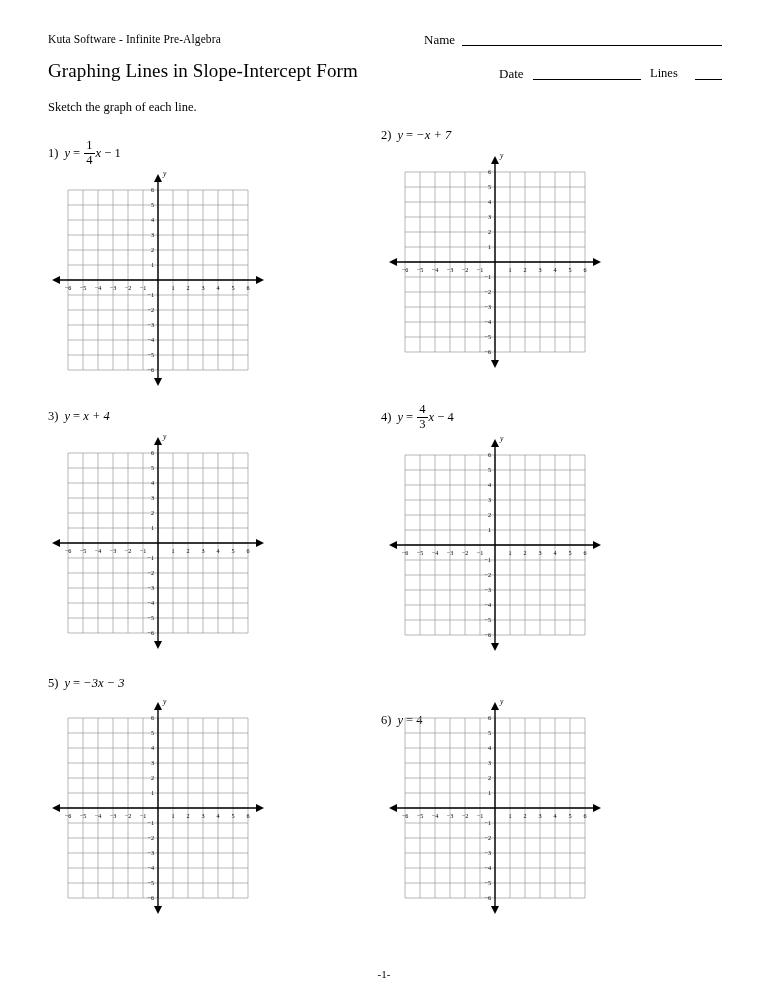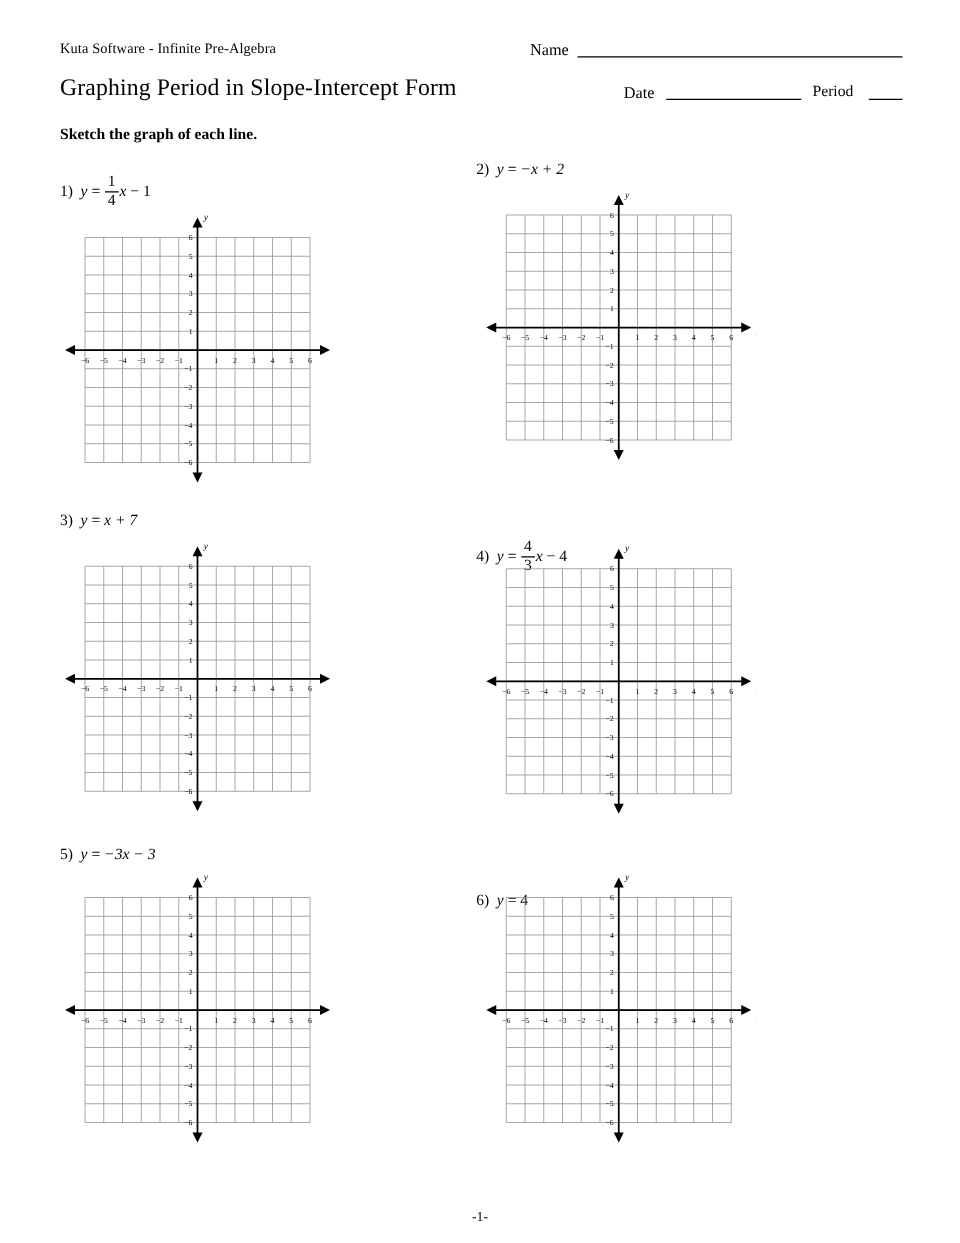--- a/index.html
+++ b/index.html
@@ -74,21 +74,21 @@
     left: 695px;
     top: 79px;
     width: 27px;
     border-bottom: 1px solid #000;
   }
   .instructions {
     position: absolute;
     left: 48px;
     top: 100px;
     font-size: 12.5px;
-    font-weight: bold;
+    font-weight: normal;
     font-family: "Liberation Serif", serif;
   }
 
   
   .problem {
     position: absolute;
   }
   .prob-label {
     position: absolute;
     font-size: 12.5px;
@@ -154,26 +154,26 @@
 </head>
 <body>
 
 <div class="page">
 
   <div class="hdr-brand">Kuta Software - Infinite Pre-Algebra</div>
 
   <div class="hdr-name-label">Name</div>
   <div class="hdr-name-rule"></div>
 
-  <div class="hdr-title">Graphing Period in Slope-Intercept Form</div>
+  <div class="hdr-title">Graphing Lines in Slope-Intercept Form</div>
 
   <div class="hdr-date-label">Date</div>
   <div class="hdr-date-rule"></div>
 
-  <div class="hdr-period-label">Period</div>
+  <div class="hdr-period-label">Lines</div>
   <div class="hdr-period-rule"></div>
 
   <div class="instructions">Sketch the graph of each line.</div>
 
   <div class="problem">
     <div class="prob-label" style="left:48px; top:140px;">
       <span class="prob-num">1)</span><span class="eq"><span>y</span>&nbsp;<span class="op">=</span>&nbsp;<span class="frac"><span class="n">1</span><span class="bar"></span><span class="d">4</span></span><span>x</span>&nbsp;<span class="op">− 1</span></span>
     </div>
     <div class="graph" style="left:48px; top:170px;">
       <svg width="220" height="220" viewBox="0 0 220 220">
@@ -234,21 +234,21 @@
           <text x="106" y="187.2" text-anchor="end" font-size="6.2" font-family="&quot;Liberation Serif&quot;, serif" fill="#000000">−5</text>
           <text x="106" y="202.2" text-anchor="end" font-size="6.2" font-family="&quot;Liberation Serif&quot;, serif" fill="#000000">−6</text>
           <text x="220" y="117" font-size="7.5" font-style="italic" font-family="&quot;Liberation Serif&quot;, serif" fill="#000000">x</text>
           <text x="115" y="6" font-size="7.5" font-style="italic" font-family="&quot;Liberation Serif&quot;, serif" fill="#000000">y</text>
         </svg>
     </div>
   </div>
 
   <div class="problem">
     <div class="prob-label" style="left:381px; top:128px;">
-      <span class="prob-num">2)</span><span class="eq"><span>y</span>&nbsp;<span class="op">=</span>&nbsp;<span>−x + 2</span></span>
+      <span class="prob-num">2)</span><span class="eq"><span>y</span>&nbsp;<span class="op">=</span>&nbsp;<span>−x + 7</span></span>
     </div>
     <div class="graph" style="left:385px; top:152px;">
       <svg width="220" height="220" viewBox="0 0 220 220">
           <line x1="20" y1="200" x2="200" y2="200" stroke="#9a9a9a" stroke-width="0.7"></line>
           <line x1="20" y1="200" x2="20" y2="20" stroke="#9a9a9a" stroke-width="0.7"></line>
           <line x1="20" y1="185" x2="200" y2="185" stroke="#9a9a9a" stroke-width="0.7"></line>
           <line x1="35" y1="200" x2="35" y2="20" stroke="#9a9a9a" stroke-width="0.7"></line>
           <line x1="20" y1="170" x2="200" y2="170" stroke="#9a9a9a" stroke-width="0.7"></line>
           <line x1="50" y1="200" x2="50" y2="20" stroke="#9a9a9a" stroke-width="0.7"></line>
           <line x1="20" y1="155" x2="200" y2="155" stroke="#9a9a9a" stroke-width="0.7"></line>
@@ -302,21 +302,21 @@
           <text x="106" y="187.2" text-anchor="end" font-size="6.2" font-family="&quot;Liberation Serif&quot;, serif" fill="#000000">−5</text>
           <text x="106" y="202.2" text-anchor="end" font-size="6.2" font-family="&quot;Liberation Serif&quot;, serif" fill="#000000">−6</text>
           <text x="220" y="117" font-size="7.5" font-style="italic" font-family="&quot;Liberation Serif&quot;, serif" fill="#000000">x</text>
           <text x="115" y="6" font-size="7.5" font-style="italic" font-family="&quot;Liberation Serif&quot;, serif" fill="#000000">y</text>
         </svg>
     </div>
   </div>
 
   <div class="problem">
     <div class="prob-label" style="left:48px; top:409px;">
-      <span class="prob-num">3)</span><span class="eq"><span>y</span>&nbsp;<span class="op">=</span>&nbsp;<span>x + 7</span></span>
+      <span class="prob-num">3)</span><span class="eq"><span>y</span>&nbsp;<span class="op">=</span>&nbsp;<span>x + 4</span></span>
     </div>
     <div class="graph" style="left:48px; top:433px;">
       <svg width="220" height="220" viewBox="0 0 220 220">
           <line x1="20" y1="200" x2="200" y2="200" stroke="#9a9a9a" stroke-width="0.7"></line>
           <line x1="20" y1="200" x2="20" y2="20" stroke="#9a9a9a" stroke-width="0.7"></line>
           <line x1="20" y1="185" x2="200" y2="185" stroke="#9a9a9a" stroke-width="0.7"></line>
           <line x1="35" y1="200" x2="35" y2="20" stroke="#9a9a9a" stroke-width="0.7"></line>
           <line x1="20" y1="170" x2="200" y2="170" stroke="#9a9a9a" stroke-width="0.7"></line>
           <line x1="50" y1="200" x2="50" y2="20" stroke="#9a9a9a" stroke-width="0.7"></line>
           <line x1="20" y1="155" x2="200" y2="155" stroke="#9a9a9a" stroke-width="0.7"></line>
@@ -369,21 +369,21 @@
           <text x="106" y="172.2" text-anchor="end" font-size="6.2" font-family="&quot;Liberation Serif&quot;, serif" fill="#000000">−4</text>
           <text x="106" y="187.2" text-anchor="end" font-size="6.2" font-family="&quot;Liberation Serif&quot;, serif" fill="#000000">−5</text>
           <text x="106" y="202.2" text-anchor="end" font-size="6.2" font-family="&quot;Liberation Serif&quot;, serif" fill="#000000">−6</text>
           <text x="220" y="117" font-size="7.5" font-style="italic" font-family="&quot;Liberation Serif&quot;, serif" fill="#000000">x</text>
           <text x="115" y="6" font-size="7.5" font-style="italic" font-family="&quot;Liberation Serif&quot;, serif" fill="#000000">y</text>
         </svg>
     </div>
   </div>
 
   <div class="problem">
-    <div class="prob-label" style="left:381px; top:404px;margin-top:28px;">
+    <div class="prob-label" style="left:381px; top:404px;">
       <span class="prob-num">4)</span><span class="eq"><span>y</span>&nbsp;<span class="op">=</span>&nbsp;<span class="frac"><span class="n">4</span><span class="bar"></span><span class="d">3</span></span><span>x</span>&nbsp;<span class="op">− 4</span></span>
     </div>
     <div class="graph" style="left:385px; top:435px;">
       <svg width="220" height="220" viewBox="0 0 220 220">
           <line x1="20" y1="200" x2="200" y2="200" stroke="#9a9a9a" stroke-width="0.7"></line>
           <line x1="20" y1="200" x2="20" y2="20" stroke="#9a9a9a" stroke-width="0.7"></line>
           <line x1="20" y1="185" x2="200" y2="185" stroke="#9a9a9a" stroke-width="0.7"></line>
           <line x1="35" y1="200" x2="35" y2="20" stroke="#9a9a9a" stroke-width="0.7"></line>
           <line x1="20" y1="170" x2="200" y2="170" stroke="#9a9a9a" stroke-width="0.7"></line>
           <line x1="50" y1="200" x2="50" y2="20" stroke="#9a9a9a" stroke-width="0.7"></line>

